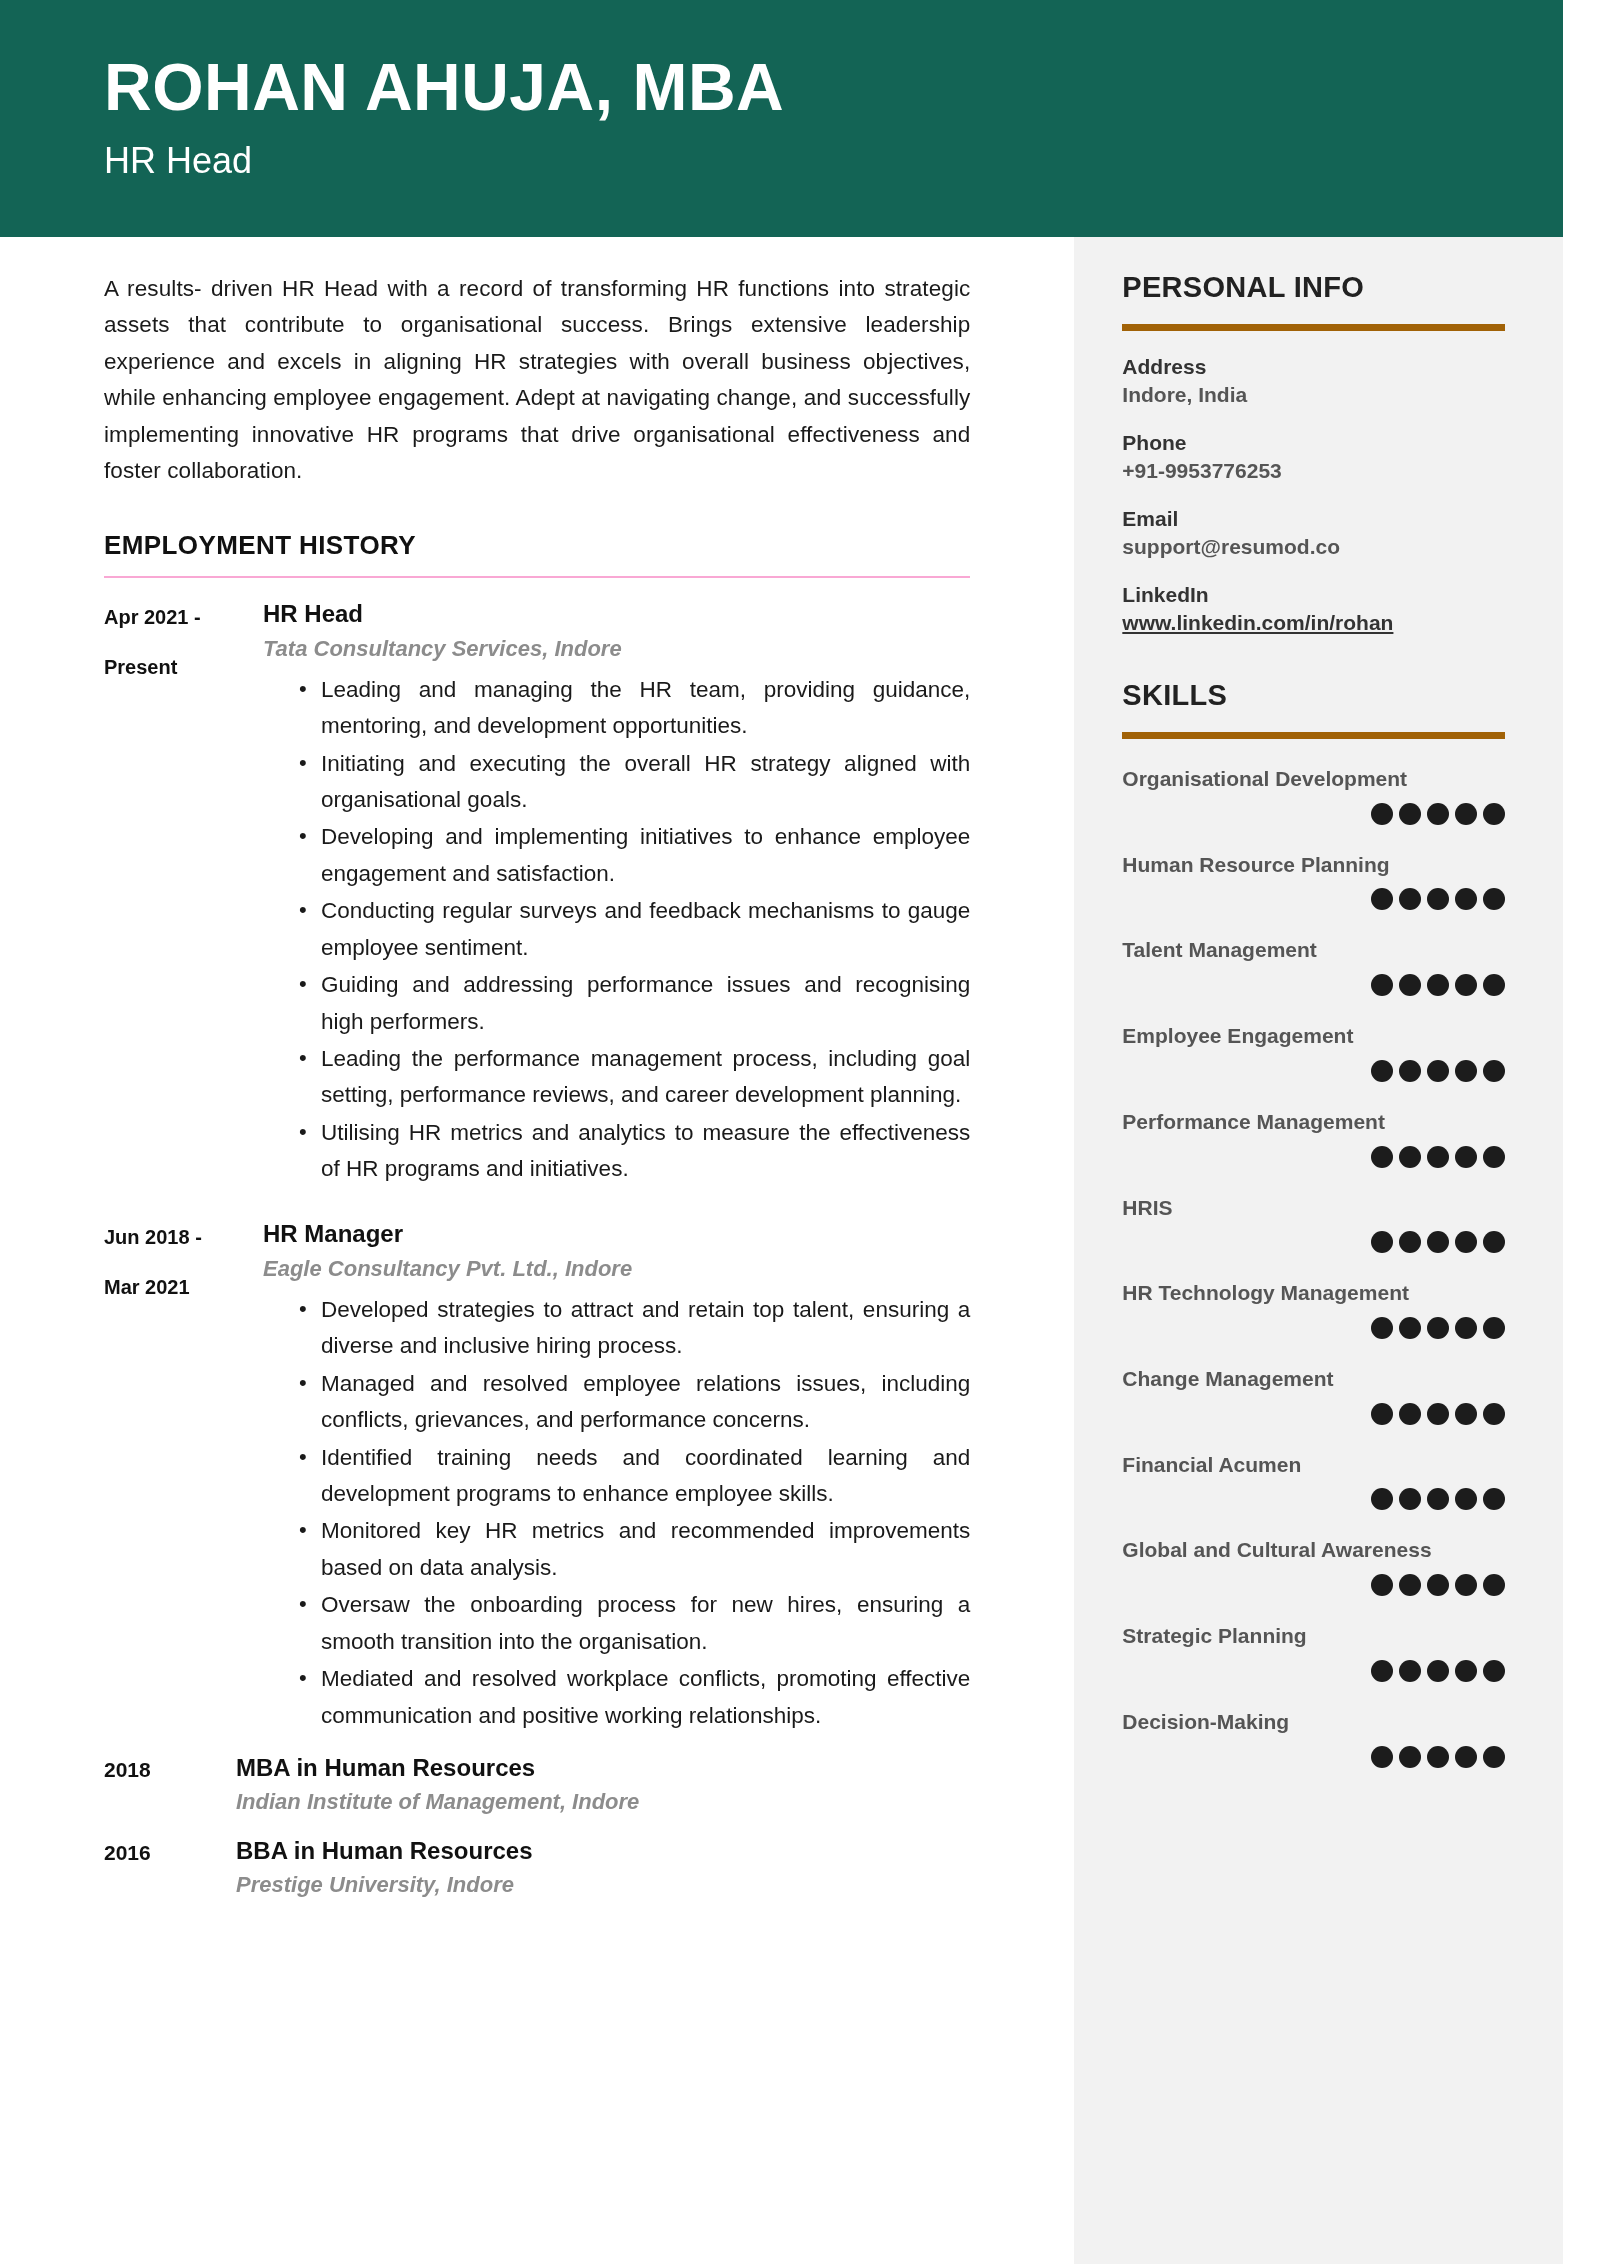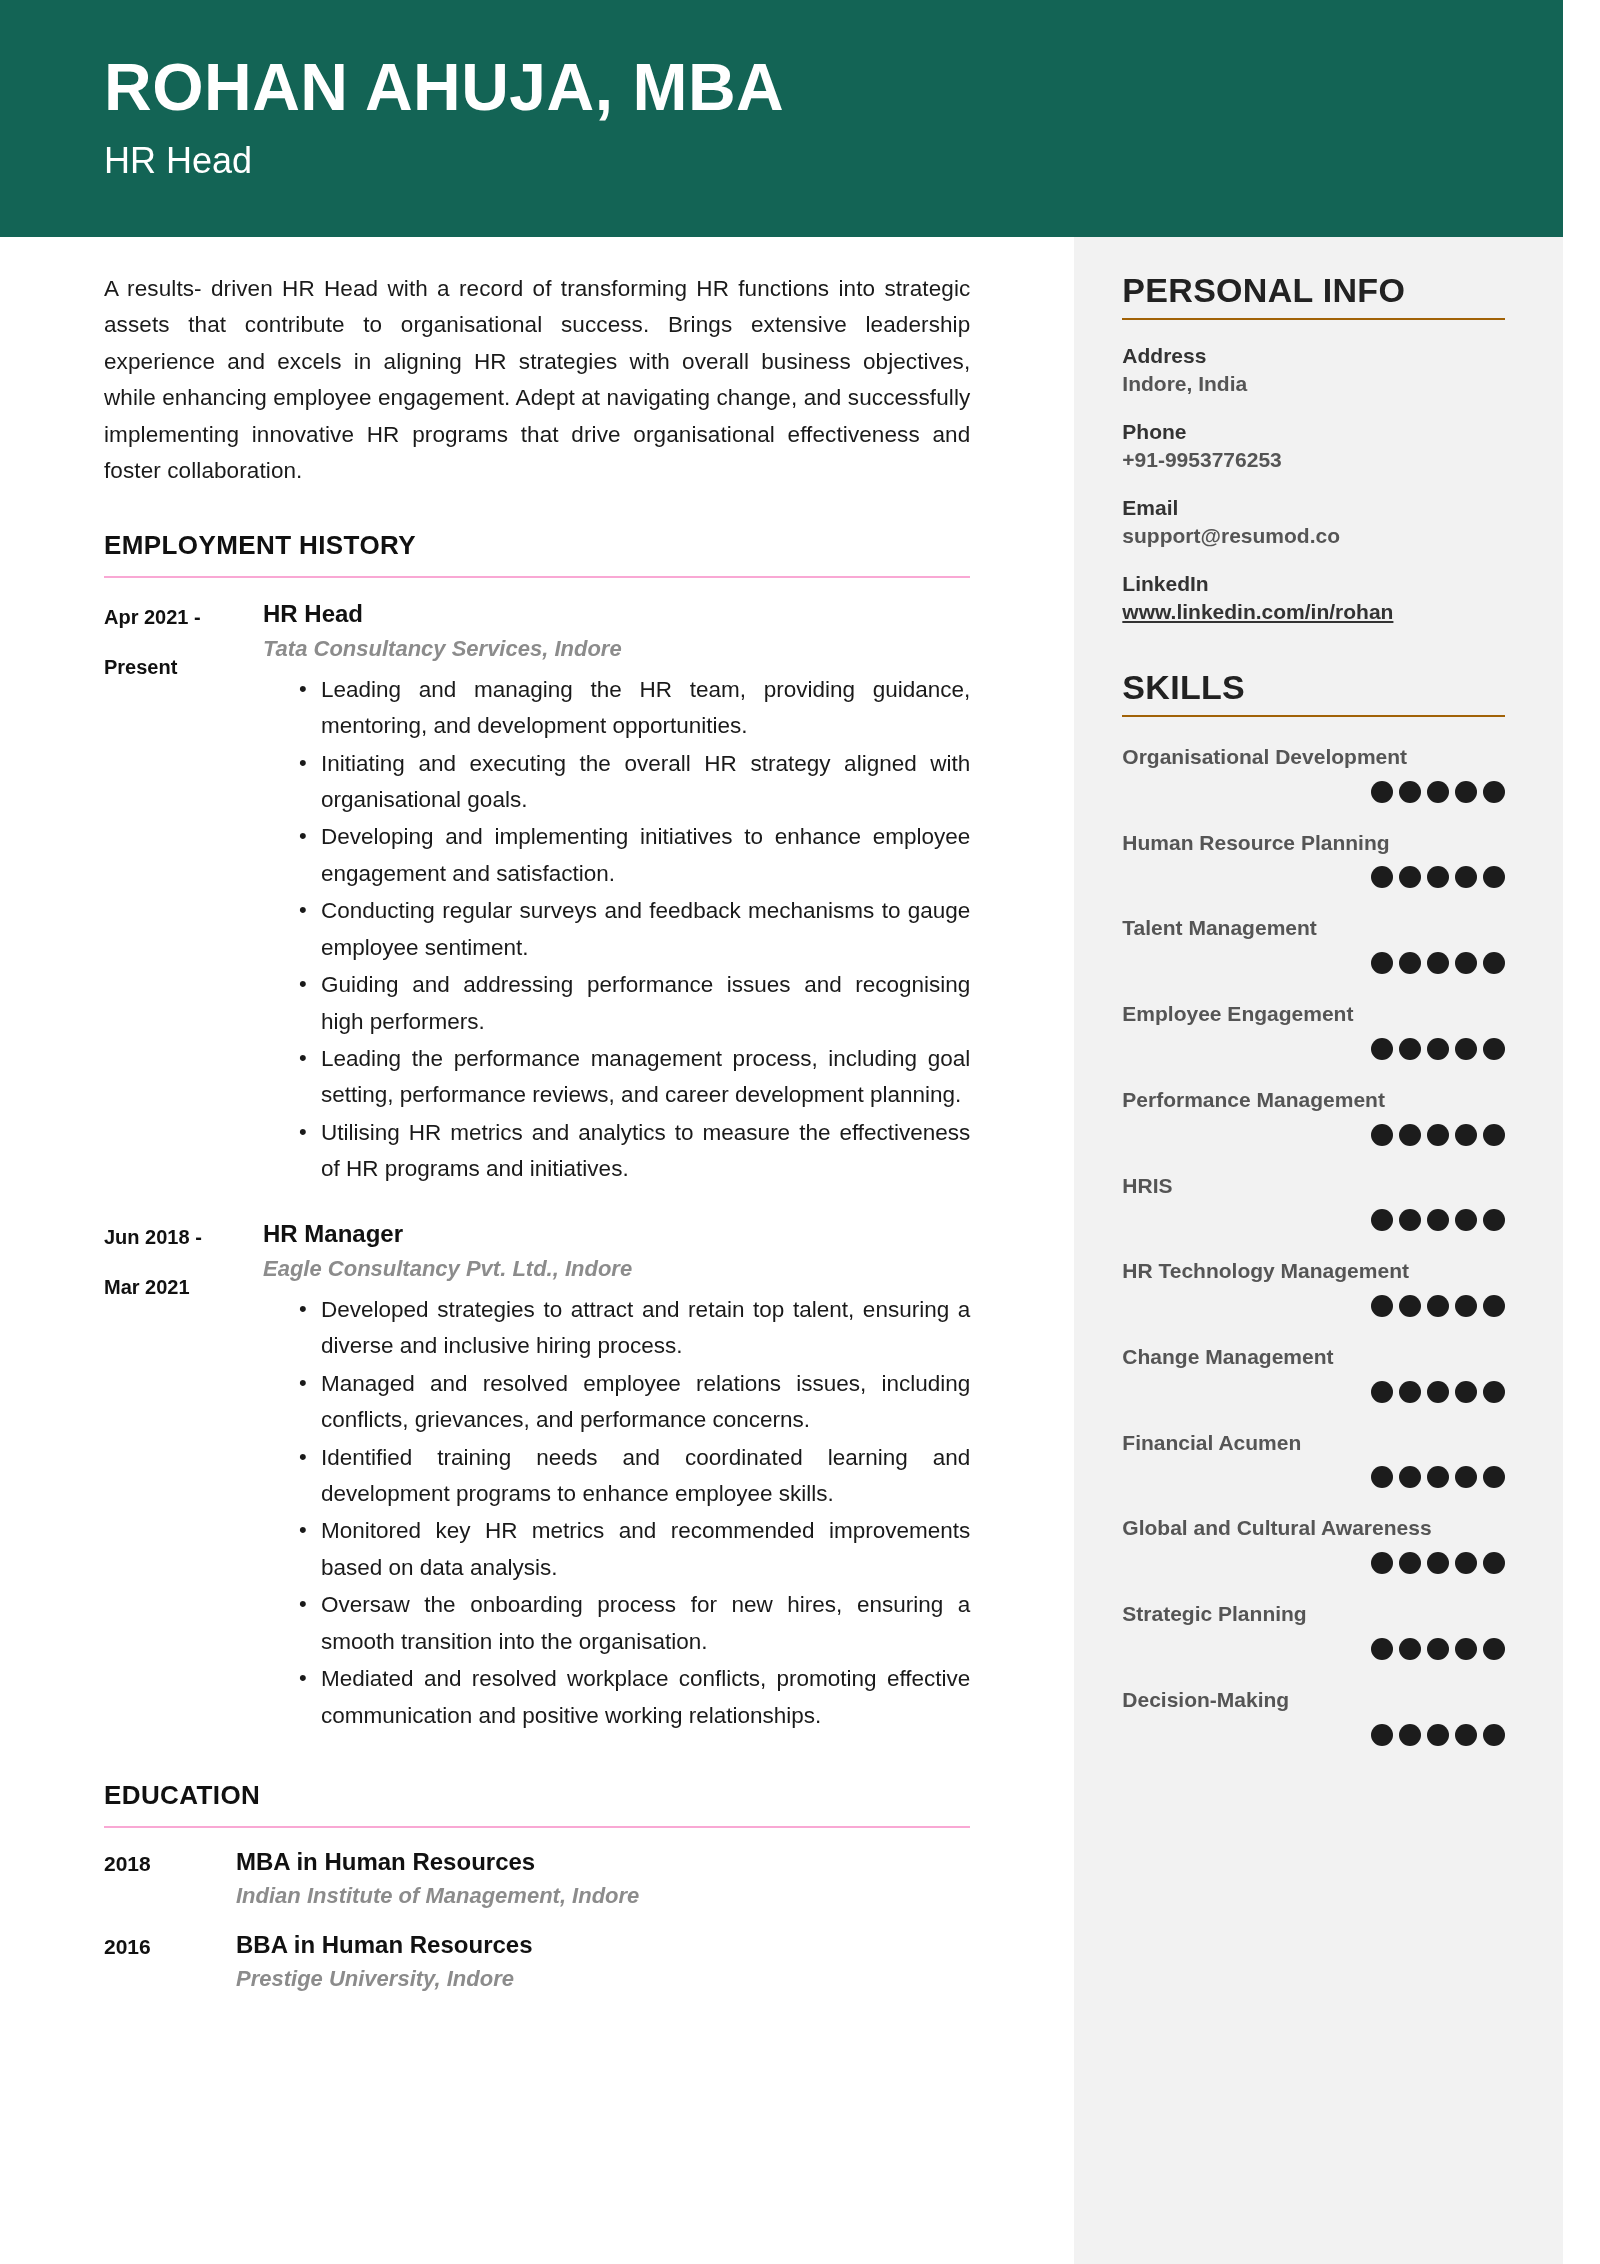--- a/index.html
+++ b/index.html
@@ -160,26 +160,26 @@
   .edu-school {
     font-size: 22px;
     font-style: italic;
     font-weight: bold;
     color: #8c8c8c;
     margin-top: 7px;
   }
 
   
   .side-head {
-    font-size: 34px;
+    font-size: 29px;
     font-weight: bold;
     color: #222222;
     letter-spacing: 0.3px;
-    padding-bottom: 8px;
-    border-bottom: 2px solid #a16207;
+    padding-bottom: 20px;
+    border-bottom: 7px solid #a16207;
   }
   .side-head.skills-head { margin-top: 44px; }
 
   .info-item { margin-top: 24px; }
   .info-label {
     font-size: 21px;
     font-weight: bold;
     color: #333333;
   }
   .info-value {
@@ -260,21 +260,20 @@
                 <li>Managed and resolved employee relations issues, including conflicts, grievances, and performance concerns.</li>
                 <li>Identified training needs and coordinated learning and development programs to enhance employee skills.</li>
                 <li>Monitored key HR metrics and recommended improvements based on data analysis.</li>
                 <li>Oversaw the onboarding process for new hires, ensuring a smooth transition into the organisation.</li>
                 <li>Mediated and resolved workplace conflicts, promoting effective communication and positive working relationships.</li>
               </ul>
             </div>
           </div>
         </div>
 
-      <div class="section-head edu">EDUCATION</div>
       <div id="education-list">
           <div class="edu-entry">
             <div class="edu-year">2018</div>
             <div class="edu-body">
               <div class="edu-degree">MBA in Human Resources</div>
               <div class="edu-school">Indian Institute of Management, Indore</div>
             </div>
           </div>
           <div class="edu-entry">
             <div class="edu-year">2016</div>

